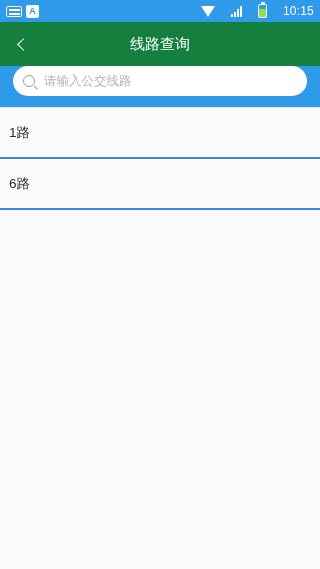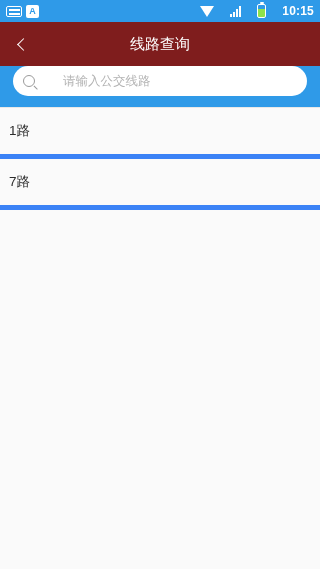--- a/index.html
+++ b/index.html
@@ -33,21 +33,20 @@
   .status-left {
     display: flex;
     align-items: center;
     gap: 4px;
   }
   .status-right {
     margin-left: auto;
     display: flex;
     align-items: center;
     gap: 16px;
-    font-weight: bold;
   }
   .icon-keyboard {
     width: 16px; height: 11px;
     border: 1px solid #ffffff;
     border-radius: 2px;
     position: relative;
     background: #2f9ae8;
   }
   .icon-keyboard::before {
     content: "";
@@ -101,21 +100,21 @@
     top: -3px; left: 2px;
     width: 4px; height: 2px;
     background: #ffffff;
     border-radius: 1px;
   }
   .status-time { font-size: 12px; letter-spacing: 0.2px; }
 
   
   .header {
     height: 44px;
-    background: #7f1d1d;
+    background: #15803d;
     display: flex;
     align-items: center;
     position: relative;
     flex: 0 0 auto;
   }
   .back-btn {
     width: 44px; height: 44px;
     display: flex;
     align-items: center;
     justify-content: center;
@@ -143,21 +142,20 @@
     padding: 0 13px 11px 13px;
     flex: 0 0 auto;
   }
   .search-box {
     height: 30px;
     background: #ffffff;
     border-radius: 15px;
     display: flex;
     align-items: center;
     padding: 0 10px;
-    gap: 19px;
   }
   .search-icon {
     width: 12px; height: 12px;
     border: 1.4px solid #9b9b9b;
     border-radius: 50%;
     position: relative;
     flex: 0 0 auto;
   }
   .search-icon::after {
     content: "";
@@ -186,21 +184,21 @@
     background: #fafafa;
     border-top: 1px solid #e8e8e8;
   }
   .list-item {
     height: 51px;
     display: flex;
     align-items: center;
     padding-left: 9px;
     font-size: 13.5px;
     color: #2b2b2b;
-    border-bottom: 5px solid #3b82f6;
+    border-bottom: 2px solid #3b82f6;
     background: #fafafa;
     cursor: pointer;
   }
 </style>
 </head>
 <body>
 
 <div id="app">
 
   <div class="status-bar">
@@ -230,16 +228,16 @@
 
   <div class="search-area">
     <div class="search-box">
       <span class="search-icon"></span>
       <input class="search-input" type="text" placeholder="请输入公交线路" style="">
     </div>
   </div>
 
   <div class="list">
     <div class="list-item">1路</div>
-    <div class="list-item">7路</div>
+    <div class="list-item">6路</div>
   </div>
 
 </div>
 
 </body></html>

